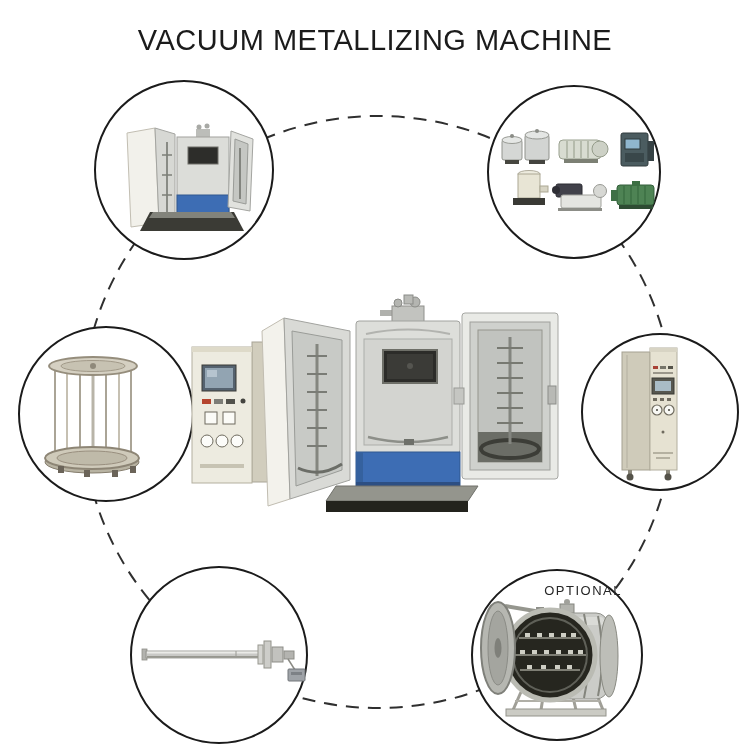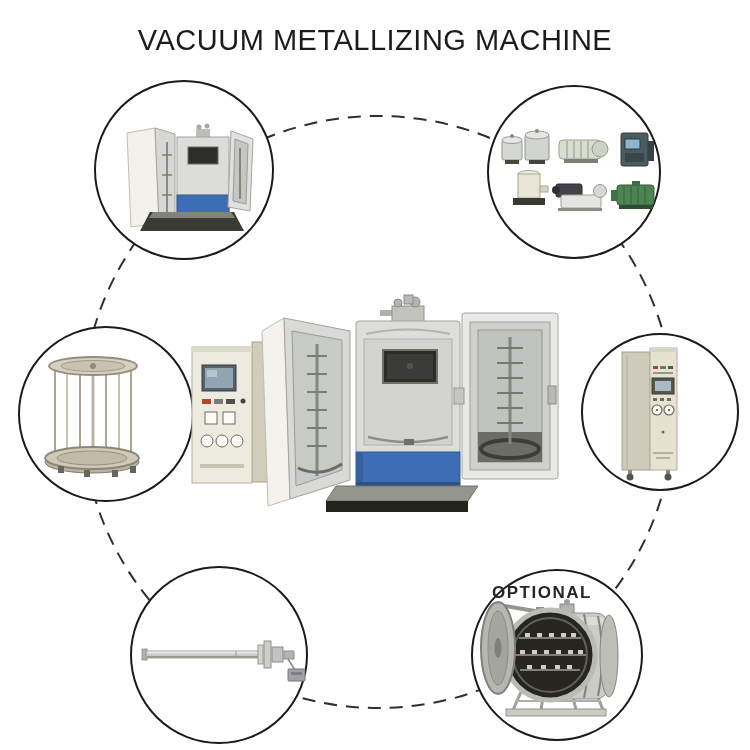--- a/index.html
+++ b/index.html
@@ -6,22 +6,22 @@
   .stage{
     position:relative;width:750px;height:750px;background:#ffffff;overflow:hidden;
     font-family:"Liberation Sans", sans-serif;
   }
   .title{
     position:absolute;top:24px;left:0;width:750px;text-align:center;
     font-size:29px;font-weight:400;letter-spacing:0.5px;color:#1b1b1b;
     white-space:nowrap;
   }
   .optional{
-    position:absolute;top:583px;left:492px;width:130px;text-align:left;
-    font-size:17px;font-weight:700;letter-spacing:1.5px;color:#262626;
+    position:absolute;top:583px;left:492px;width:130px;text-align:right;
+    font-size:13px;font-weight:400;letter-spacing:1.5px;color:#262626;
   }
   svg{position:absolute;top:0;left:0;}
 </style>
 </head>
 <body>
 
 <div class="stage">
 
   <div class="title">VACUUM METALLIZING MACHINE</div>
 

